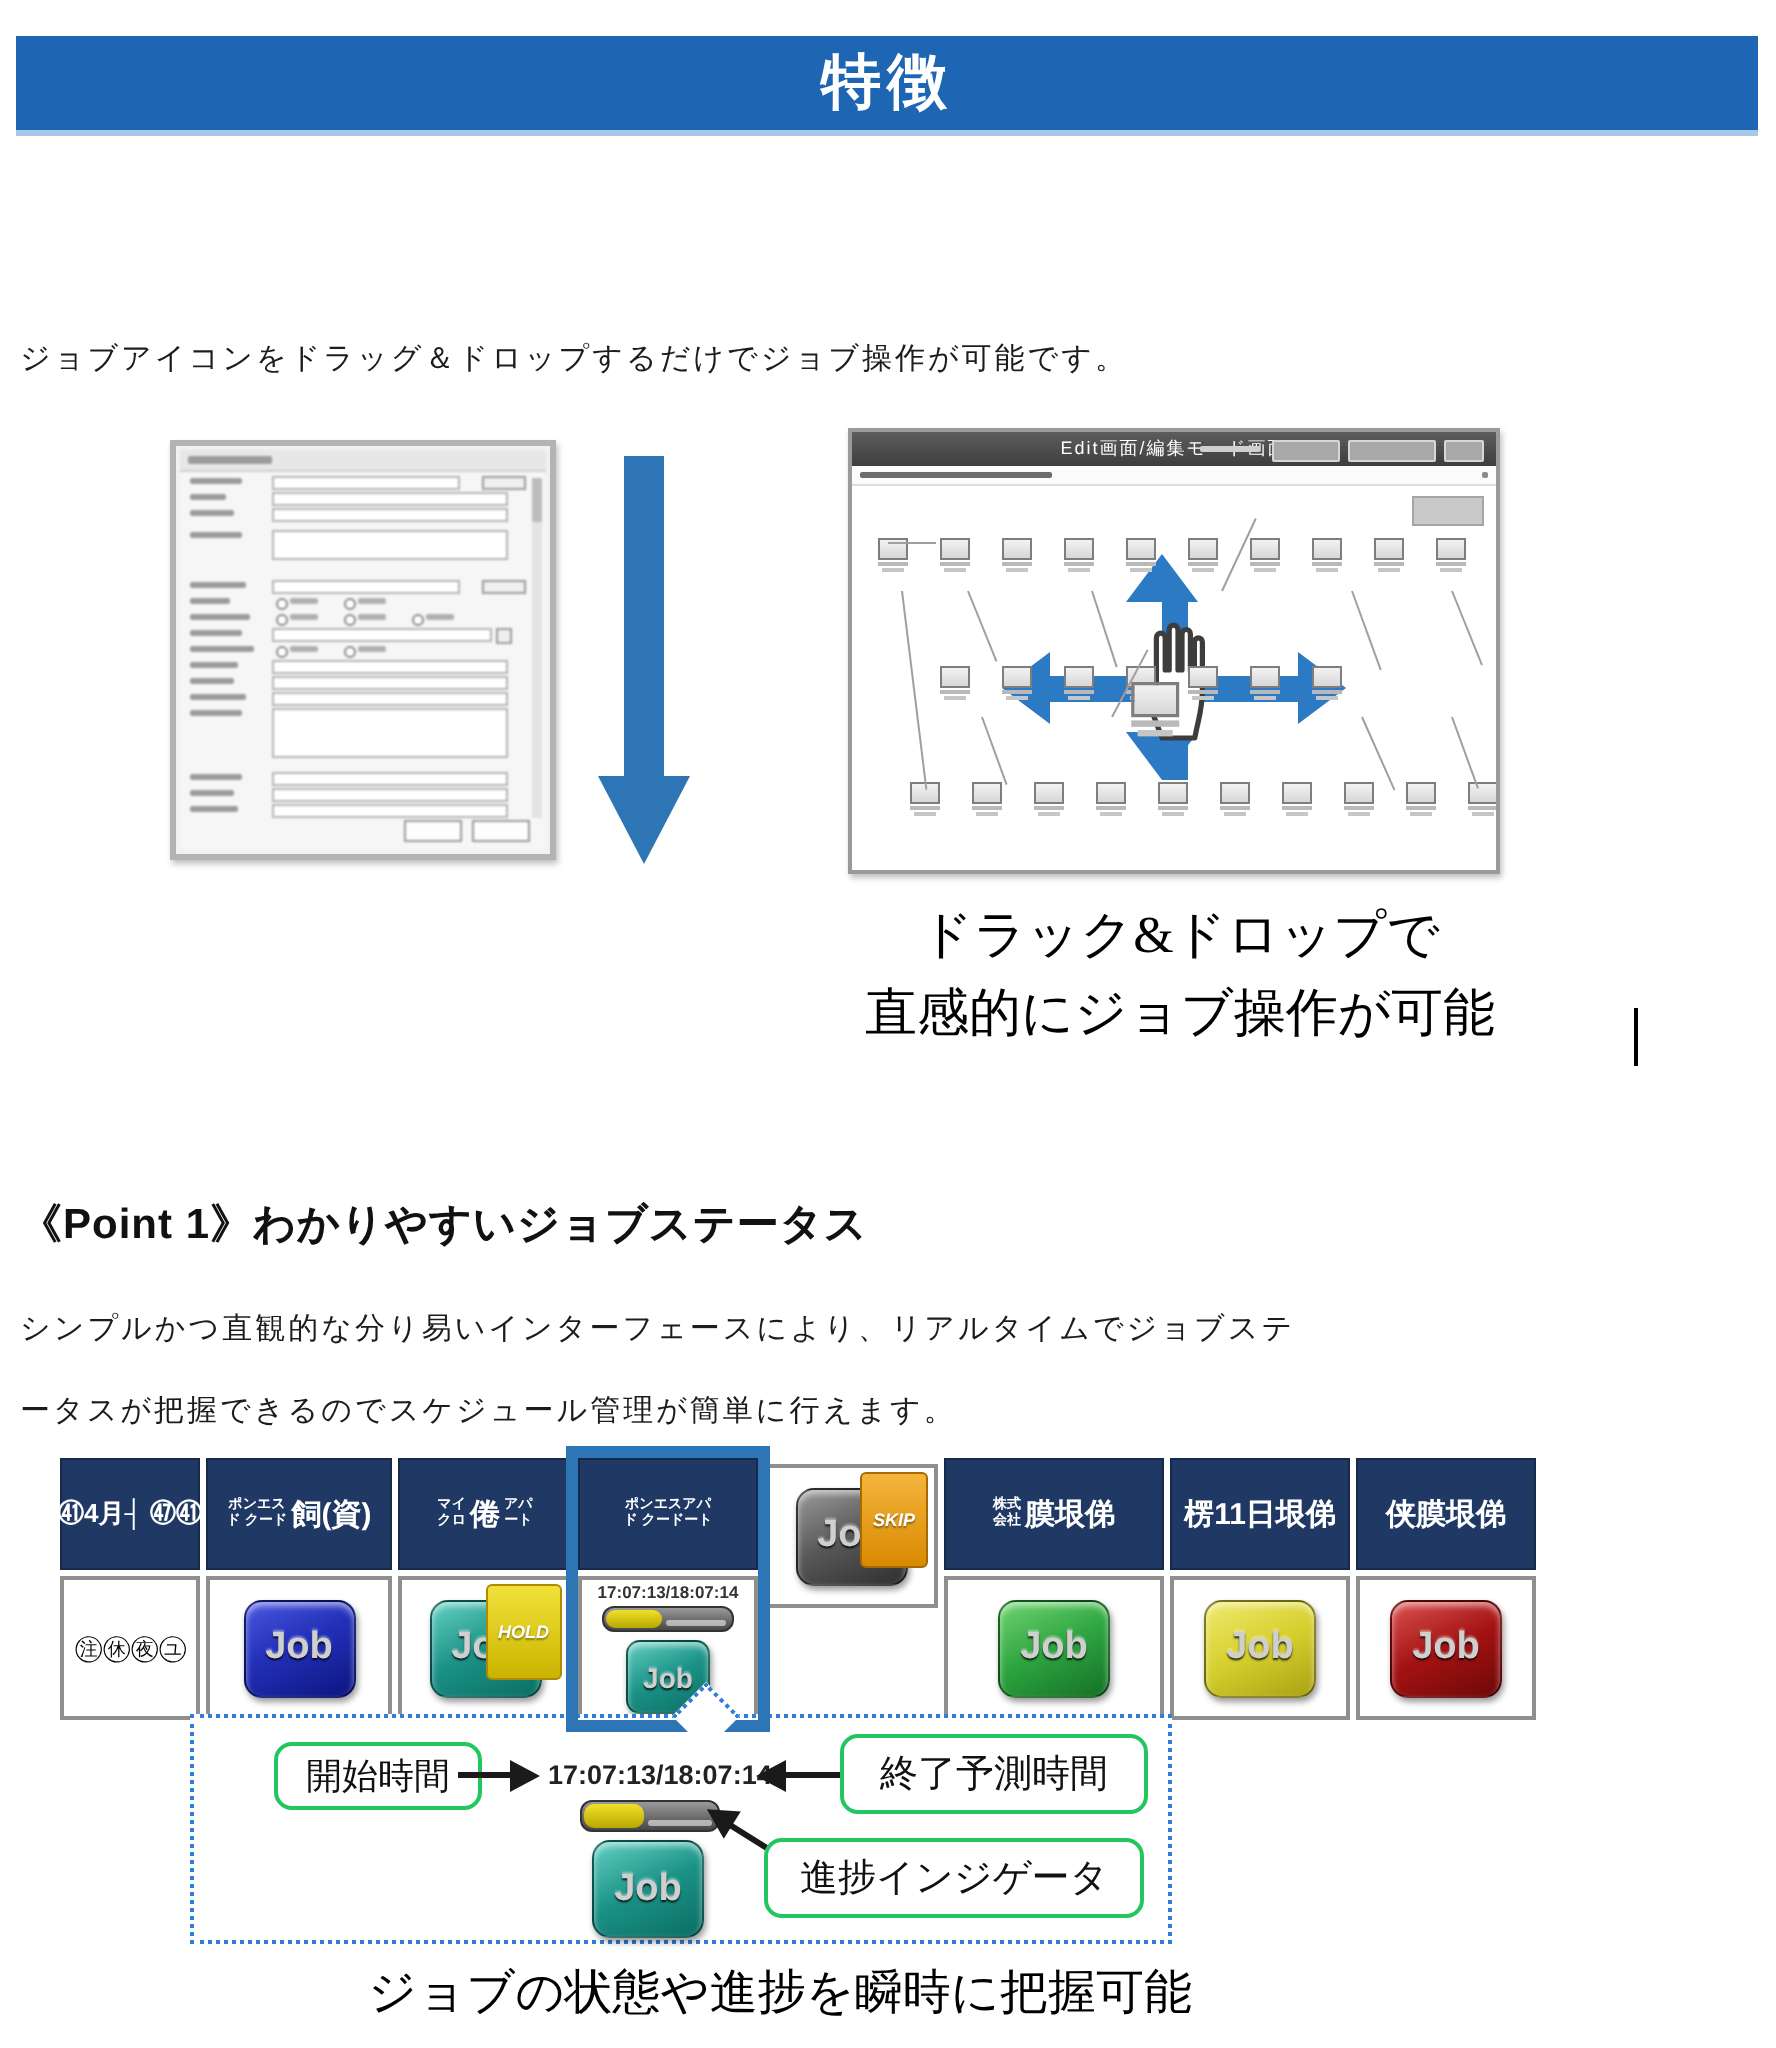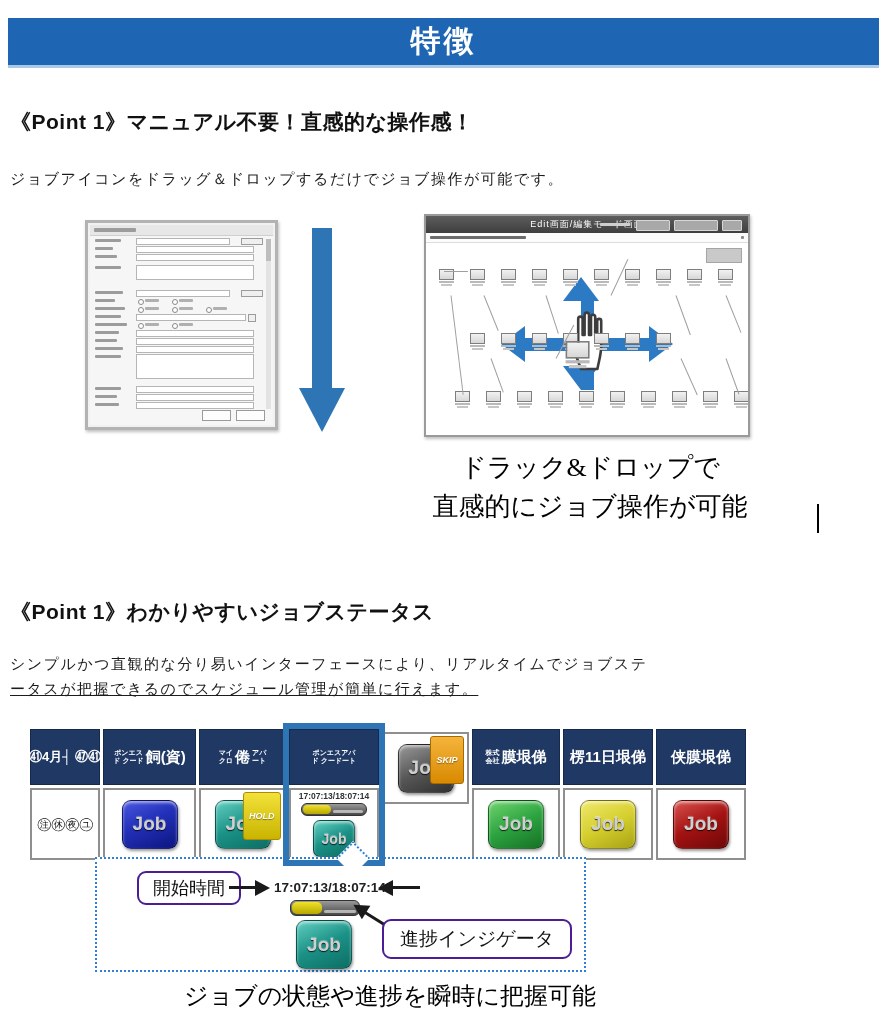--- a/index.html
+++ b/index.html
@@ -108,21 +108,21 @@
   .pbar{position:relative;width:64px;height:11px;border-radius:6px;border:1px solid #333;
         background:linear-gradient(#9a9a9a,#474747);overflow:hidden;margin-bottom:4px;}
   .pbar-fill{position:absolute;left:1px;top:1px;bottom:1px;width:44%;border-radius:5px;
              background:linear-gradient(#f0e12a,#b7a700);}
   .pbar-gloss{position:absolute;left:48%;right:3px;bottom:2px;height:3px;border-radius:2px;background:rgba(255,255,255,.55);}
 
   
   .callout{left:95px;top:857px;width:487px;height:111px;border:2px dotted #2f7ed8;background:#fff;}
   .callout-notch{position:absolute;left:244px;top:-13px;width:22px;height:22px;background:#fff;
                  border-left:2px dotted #2f7ed8;border-top:2px dotted #2f7ed8;transform:rotate(45deg);z-index:4;}
-  .co-label{position:absolute;border:2px solid #4c1d95;border-radius:9px;background:#fff;
+  .co-label{position:absolute;border:2px solid #22c55e;border-radius:9px;background:#fff;
             font-family:"Liberation Serif","DejaVu Serif",serif;font-size:18px;padding:3px 14px;white-space:nowrap;z-index:5;text-align:right;}
   .co-time{position:absolute;font-size:13.5px;font-weight:bold;color:#222;white-space:nowrap;z-index:5;}
   .a-shaft{position:absolute;background:#1a1a1a;height:3px;z-index:5;}
   .a-head-r{position:absolute;width:0;height:0;border-top:8px solid transparent;border-bottom:8px solid transparent;
             border-left:15px solid #1a1a1a;z-index:5;}
   .a-head-l{position:absolute;width:0;height:0;border-top:8px solid transparent;border-bottom:8px solid transparent;
             border-right:15px solid #1a1a1a;z-index:5;}
   .diag-wrap{position:absolute;left:252px;top:53px;width:58px;height:16px;transform:rotate(-148deg);z-index:5;}
   .diag-wrap .a-shaft{left:0;top:6px;width:44px;}
   .diag-wrap .a-head-r{right:0;top:0;}
@@ -134,21 +134,20 @@
 </style>
 </head>
 <body>
 
 <div class="canvas">
 
   <div class="abs feature-bar">
     <span>特徴</span>
   </div>
 
-  <div class="abs point-heading" style="top:108px;">《Point 1》マニュアル不要！直感的な操作感！</div>
   <div class="abs body-text" style="top:170px;">ジョブアイコンをドラッグ＆ドロップするだけでジョブ操作が可能です。</div>
 
   <div class="abs dlg">
     <div class="dlg-inner">
       <div class="dlg-title">
         <div class="smudge" style="position:absolute;left:4px;top:3px;width:42px;height:4px;"></div>
       </div>
       <div class="dlg-rows" id="dlg-rows">
           <div class="drow" style="height: 8px;">
             <div class="smudge" style="position: absolute; left: 3px; top: 2px; width: 26px; height: 3px;"></div>
@@ -432,21 +431,21 @@
   </div>
 
   <div class="abs caption" style="left:415px;top:448px;width:350px;">
     <div>ドラック&amp;ドロップで</div>
     <div>直感的にジョブ操作が可能</div>
   </div>
   <div class="abs text-cursor"></div>
 
   <div class="abs point-heading" style="top:598px;">《Point 1》わかりやすいジョブステータス</div>
   <div class="abs body-text" style="top:655px;">シンプルかつ直観的な分り易いインターフェースにより、リアルタイムでジョブステ</div>
-  <div class="abs body-text" style="top:680px;text-decoration:underline;">ータスが把握できるのでスケジュール管理が簡単に行えます。</div>
+  <div class="abs body-text" style="top:696px;">ータスが把握できるのでスケジュール管理が簡単に行えます。</div>
 
   <div class="abs status-table" id="status-table">
       <div class="st-col" style="width: 70px;">
         <div class="st-header">
           <span class="hdr-line">㊶4月┤ ㊼㊶</span>
         </div>
         <div class="st-cell">
           <span class="circled-text">㊟㊡㊰㋴</span>
         </div>
       </div>
@@ -503,21 +502,21 @@
         </div>
       </div>
       <div class="st-col" style="width: 87px;">
         <div class="st-cell">
           <div class="job-icon job-gray">
             <span class="job-text">Job</span>
             <span class="badge badge-skip">SKIP</span>
           </div>
         </div>
       </div>
-      <div class="st-col" style="width: 88px;">
+      <div class="st-col" style="width: 110px;">
         <div class="st-header">
           <span class="hdr-small">
             <div>株式</div>
             <div>会社</div>
           </span>
           <span class="hdr-big">膜垠俤</span>
         </div>
         <div class="st-cell">
           <div class="job-icon job-green">
             <span class="job-text">Job</span>
@@ -550,20 +549,21 @@
     <div class="callout-notch"></div>
 
     <div class="co-label" style="left:40px;top:12px;">開始時間</div>
     <div class="a-shaft" style="left:132px;top:27px;width:27px;"></div>
     <div class="a-head-r" style="left:158px;top:21px;"></div>
 
     <div class="co-time" style="left:177px;top:21px;">17:07:13/18:07:14</div>
 
     <div class="a-head-l" style="left:281px;top:21px;"></div>
     <div class="a-shaft" style="left:296px;top:27px;width:27px;"></div>
+    <div class="co-label" style="left:323px;top:8px;padding:5px 18px;font-size:19px;">終了予測時間</div>
 
     <div class="pbar co-pbar">
       <div class="pbar-fill"></div>
         <div class="pbar-gloss"></div>
     </div>
     <div class="co-job" id="callout-job">
         <div class="job-icon job-teal">
           <span class="job-text">Job</span>
         </div>
       </div>

